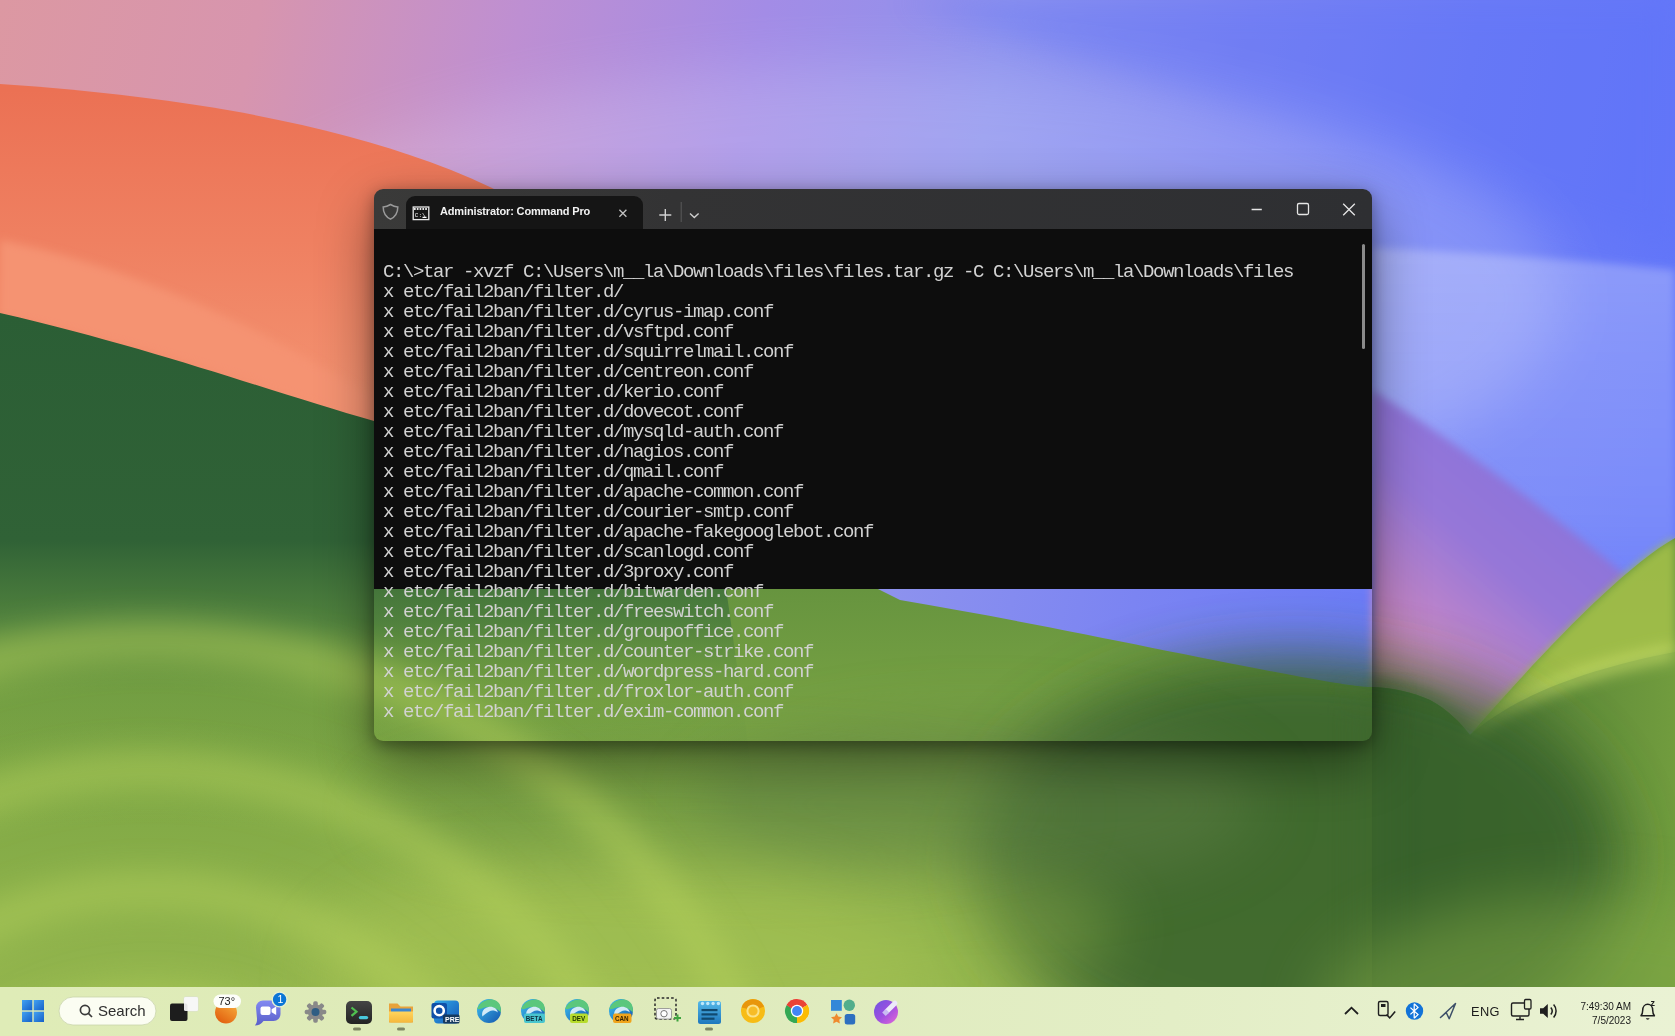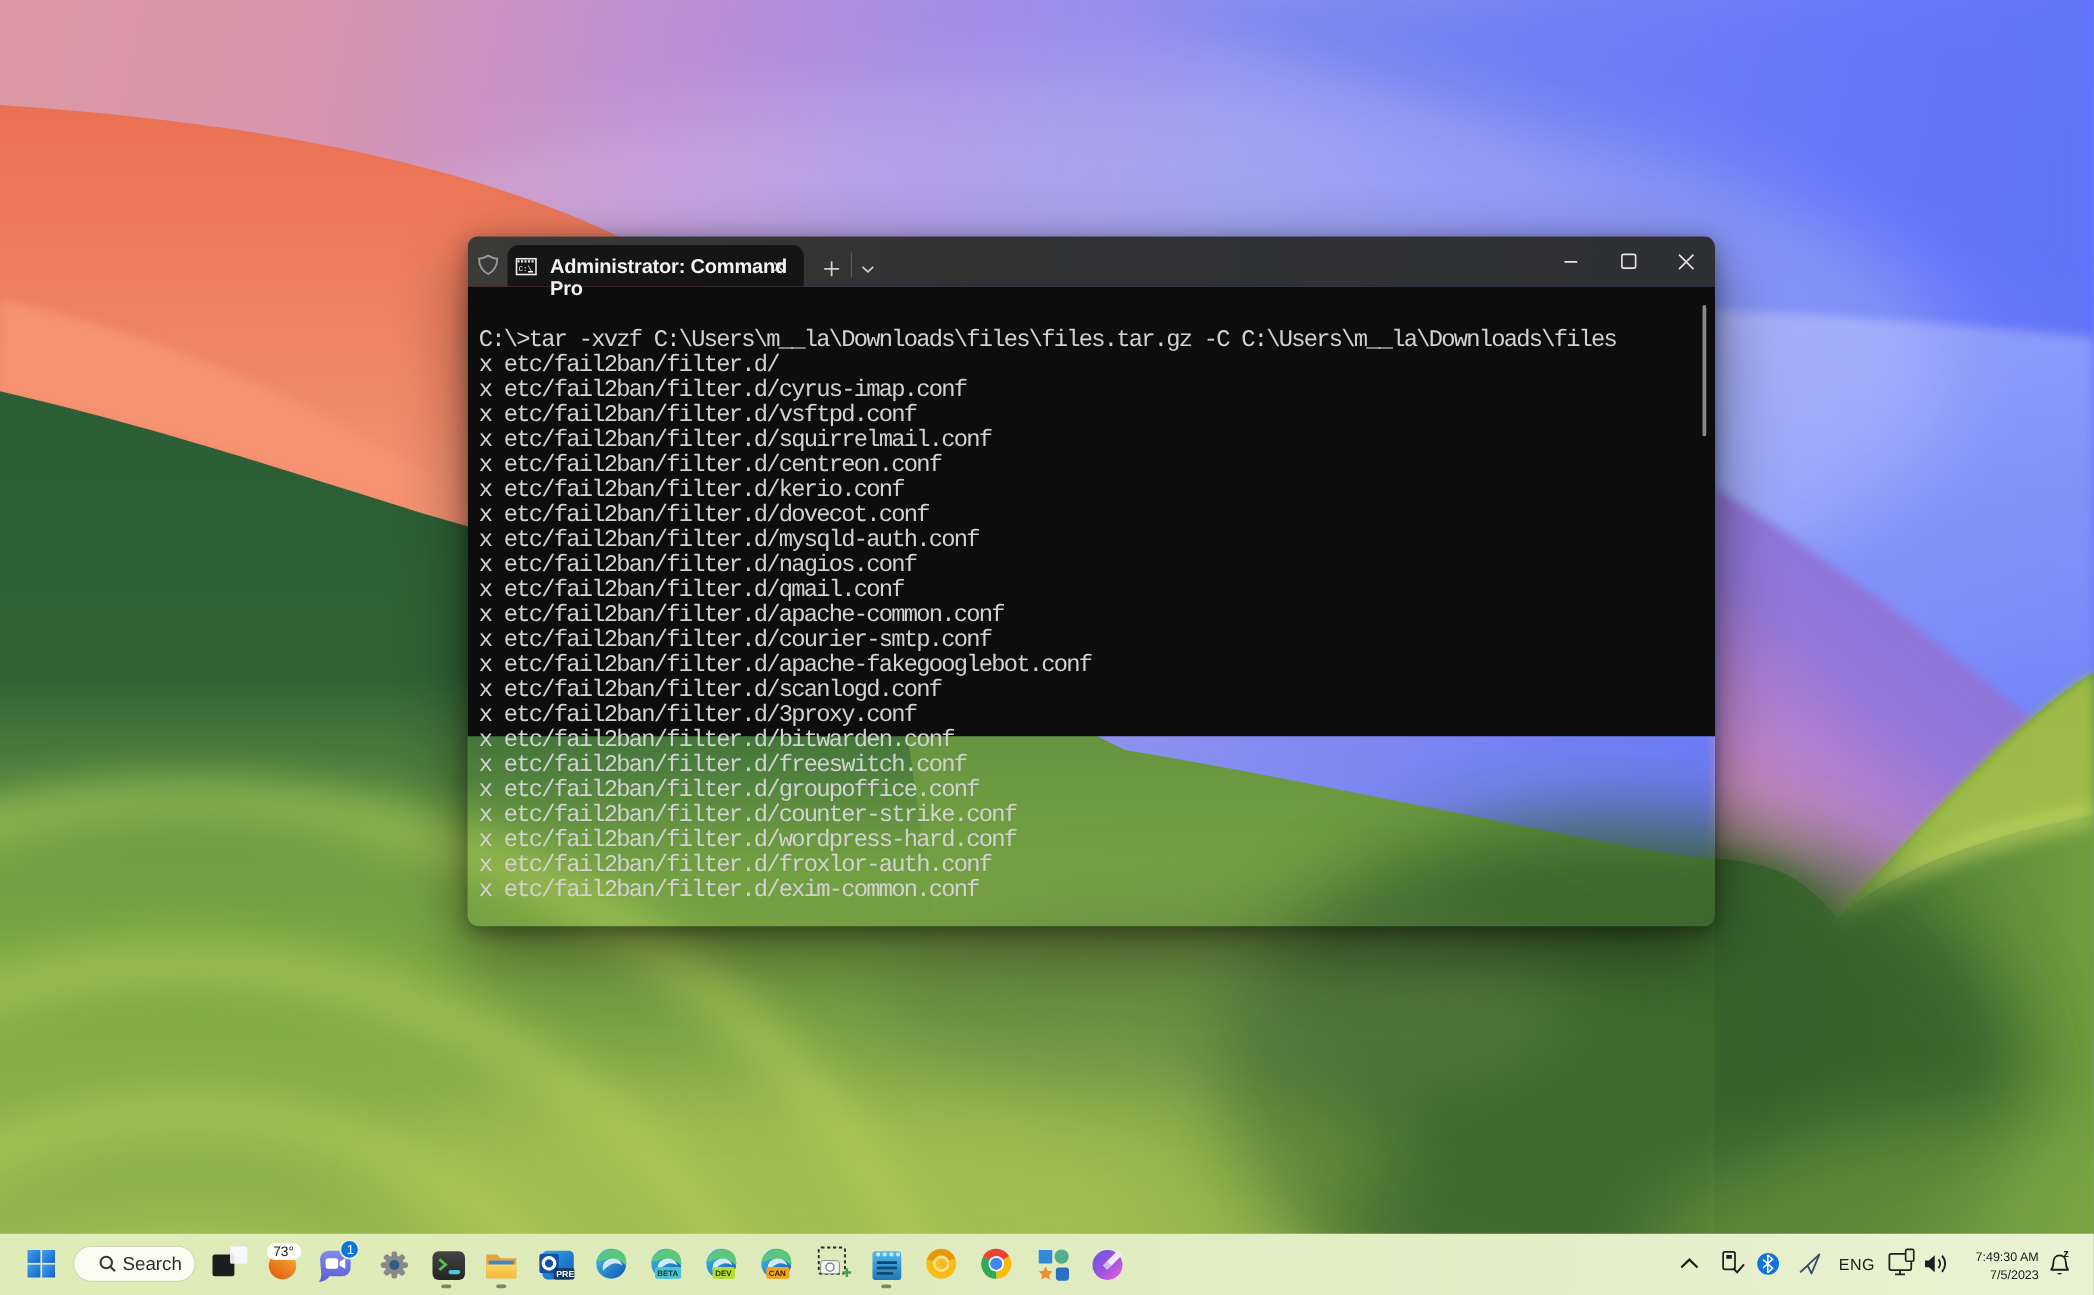--- a/index.html
+++ b/index.html
@@ -149,21 +149,21 @@
     <div id="tab">
       <svg width="237" height="33" viewBox="0 0 237 33" xmlns="http://www.w3.org/2000/svg">
 
         <rect x="7.2" y="11" width="15.6" height="12.6" fill="none" stroke="#e8e8e8" stroke-width="1.3"></rect>
         <path d="M8,13 L22.2,13" stroke="#e8e8e8" stroke-width="1.8" stroke-dasharray="1.7 1.1"></path>
         <text x="8.8" y="20.6" font-family="Liberation Mono,monospace" font-size="6" fill="#ffffff">C:\</text>
         <path d="M16.5,21.4 L20.5,21.4" stroke="#ffffff" stroke-width="1.1"></path>
 
         <path d="M213.4,13.8 L220.4,20.8 M220.4,13.8 L213.4,20.8" stroke="#c0c0c0" stroke-width="1.3"></path>
       </svg>
-      <div style="position:absolute;left:34px;top:9px;font-size:16px;font-weight:bold;letter-spacing:-0.15px;color:#f2f2f2;">Administrator: Command Pro</div>
+      <div style="position:absolute;left:34px;top:9px;font-size:11px;font-weight:bold;letter-spacing:-0.15px;color:#f2f2f2;">Administrator: Command Pro</div>
     </div>
   </div>
 </div>
 
 <div id="taskbar"></div>
 <svg id="tbicons" style="position:absolute;left:0;top:987px" width="1675" height="49" viewBox="0 0 1675 49" xmlns="http://www.w3.org/2000/svg">
 <defs>
 <linearGradient id="winb" x1="0" y1="0" x2="1" y2="1">
         <stop offset="0" stop-color="#43A2F2"></stop>
         <stop offset="1" stop-color="#1560C8"></stop>

